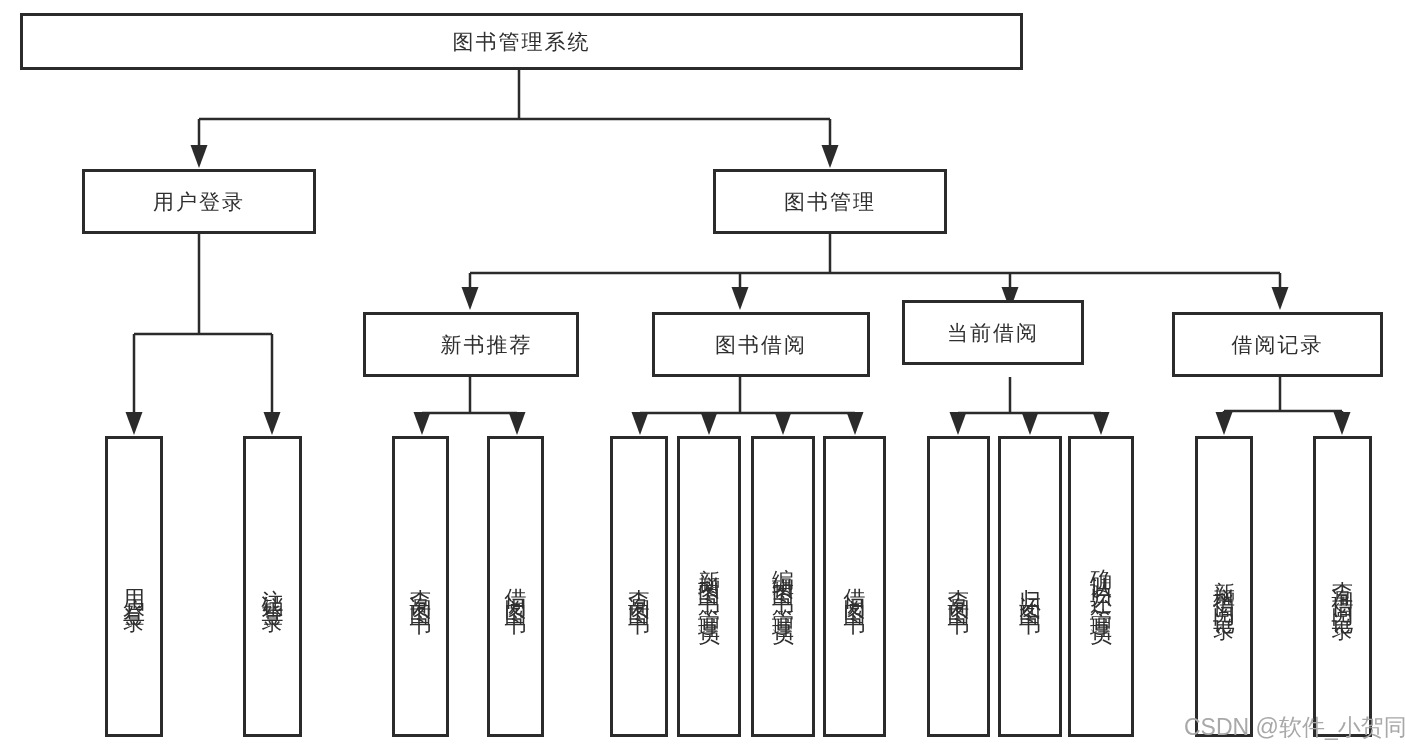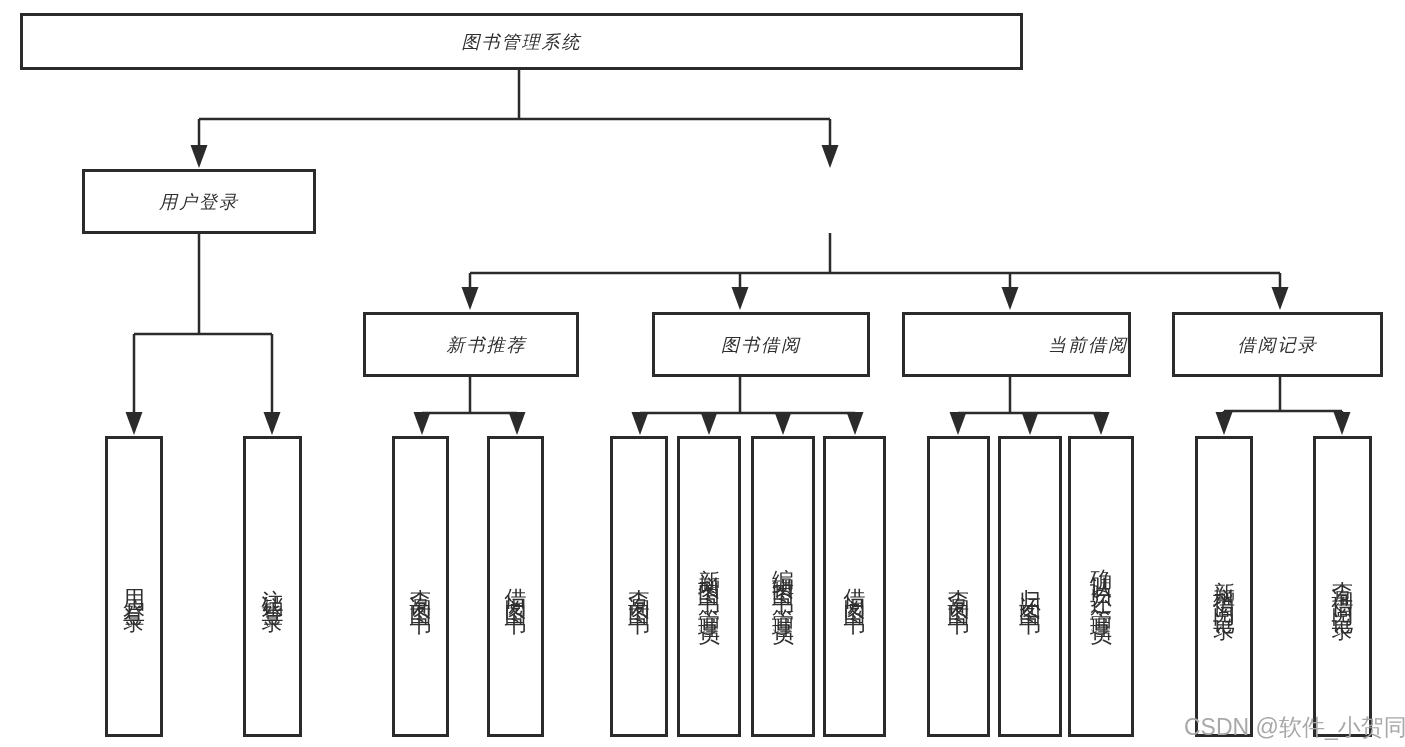--- a/index.html
+++ b/index.html
@@ -21,24 +21,23 @@
     position: absolute;
     box-sizing: border-box;
     border: 3px solid #2b2b2b;
     background: #ffffff;
     display: flex;
     align-items: center;
     justify-content: center;
     color: #2f2f2f;
   }
   .hlabel {
-    font-size: 18px;
+    font-size: 21px;
     letter-spacing: 2px;
     white-space: nowrap;
-    font-style: italic;
   }
   .vlabel {
     writing-mode: vertical-rl;
     text-orientation: mixed;
     font-size: 22px;
     letter-spacing: 8px;
     line-height: 1;
     white-space: nowrap;
   }
   .watermark {
@@ -99,28 +98,31 @@
     </g>
   </svg>
 
   <div class="box" style="left:20px; top:13px; width:1003px; height:57px;">
     <span class="hlabel">图书管理系统</span>
   </div>
 
   <div class="box" style="left:82px; top:169px; width:234px; height:65px;">
     <span class="hlabel">用户登录</span>
   </div>
+  <div class="box" style="left:713px; top:169px; width:234px; height:65px;">
+    <span class="hlabel">图书管理</span>
+  </div>
 
   <div class="box" style="left:363px; top:312px; width:216px; height:65px;padding-left:31px;">
     <span class="hlabel">新书推荐</span>
   </div>
   <div class="box" style="left:652px; top:312px; width:218px; height:65px;">
     <span class="hlabel">图书借阅</span>
   </div>
-  <div class="box" style="left:902px; top:312px; width:229px; height:65px;justify-content:flex-end;">
+  <div class="box" style="left:902px; top:300px; width:182px; height:65px;">
     <span class="hlabel">当前借阅</span>
   </div>
   <div class="box" style="left:1172px; top:312px; width:211px; height:65px;">
     <span class="hlabel">借阅记录</span>
   </div>
 
   <div class="box" style="left:105px; top:436px; width:58px; height:301px;">
     <span class="vlabel">用户登录</span>
   </div>
   <div class="box" style="left:243px; top:436px; width:59px; height:301px;">

